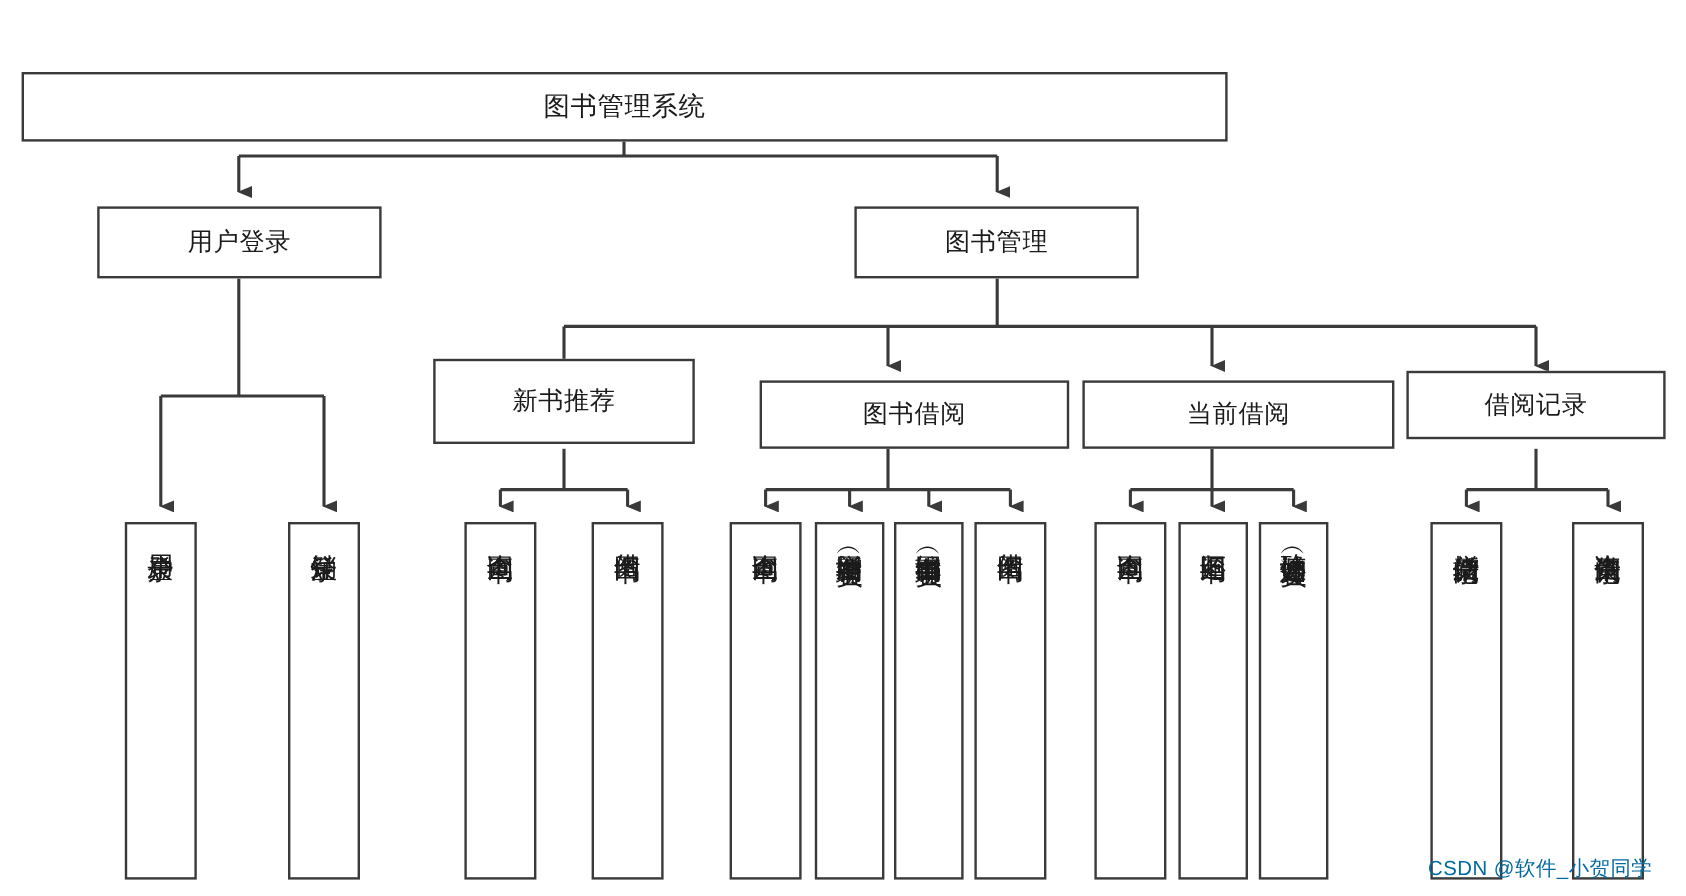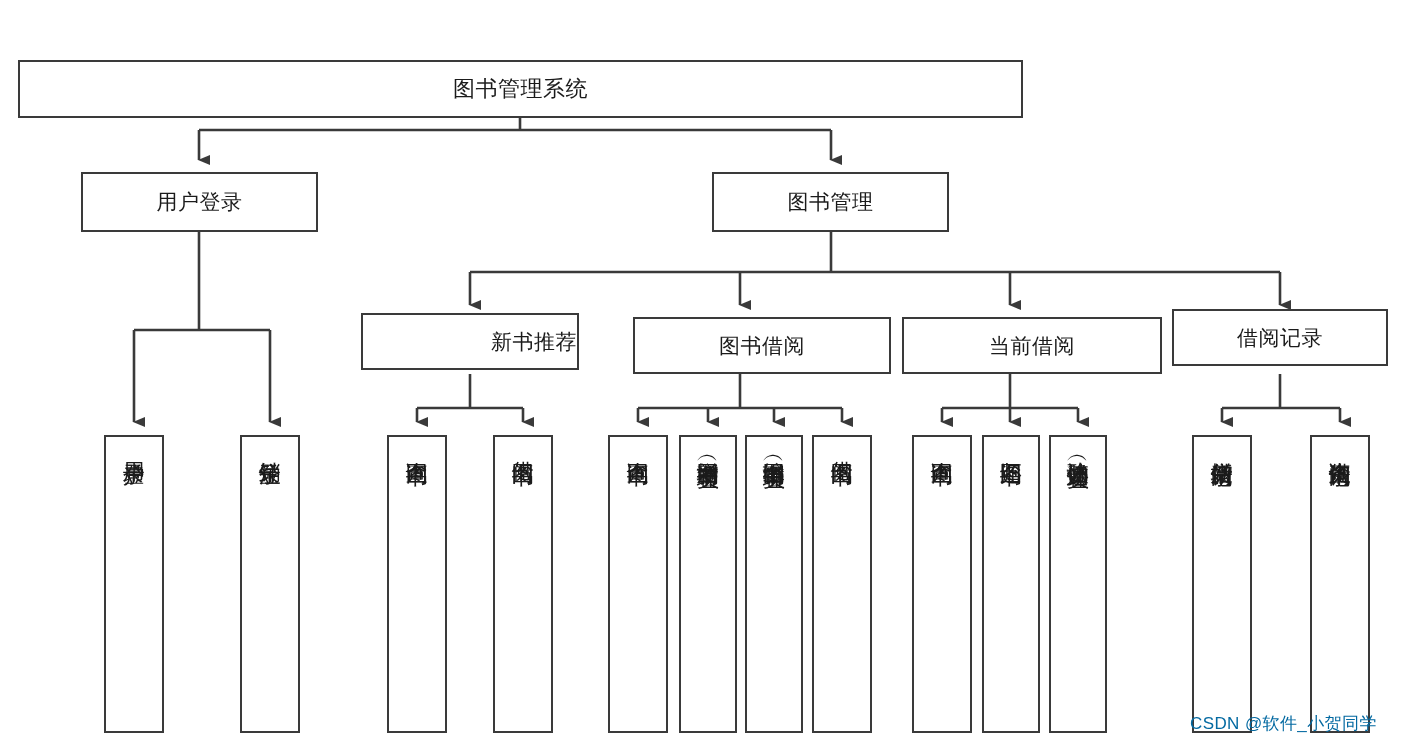--- a/index.html
+++ b/index.html
@@ -136,21 +136,21 @@
   </div>
 
   <div class="node h" style="left:81px; top:172px; width:237px; height:60px;">
     <span class="lbl">用户登录</span>
   </div>
 
   <div class="node h" style="left:712px; top:172px; width:237px; height:60px;">
     <span class="lbl">图书管理</span>
   </div>
 
-  <div class="node h" style="left:361px; top:313px; width:218px; height:57px;justify-content:flex-end;">
+  <div class="node h" style="left:361px; top:299px; width:218px; height:71px;">
     <span class="lbl">新书推荐</span>
   </div>
 
   <div class="node h" style="left:633px; top:317px; width:258px; height:57px;">
     <span class="lbl">图书借阅</span>
   </div>
 
   <div class="node h" style="left:902px; top:317px; width:260px; height:57px;">
     <span class="lbl">当前借阅</span>
   </div>

